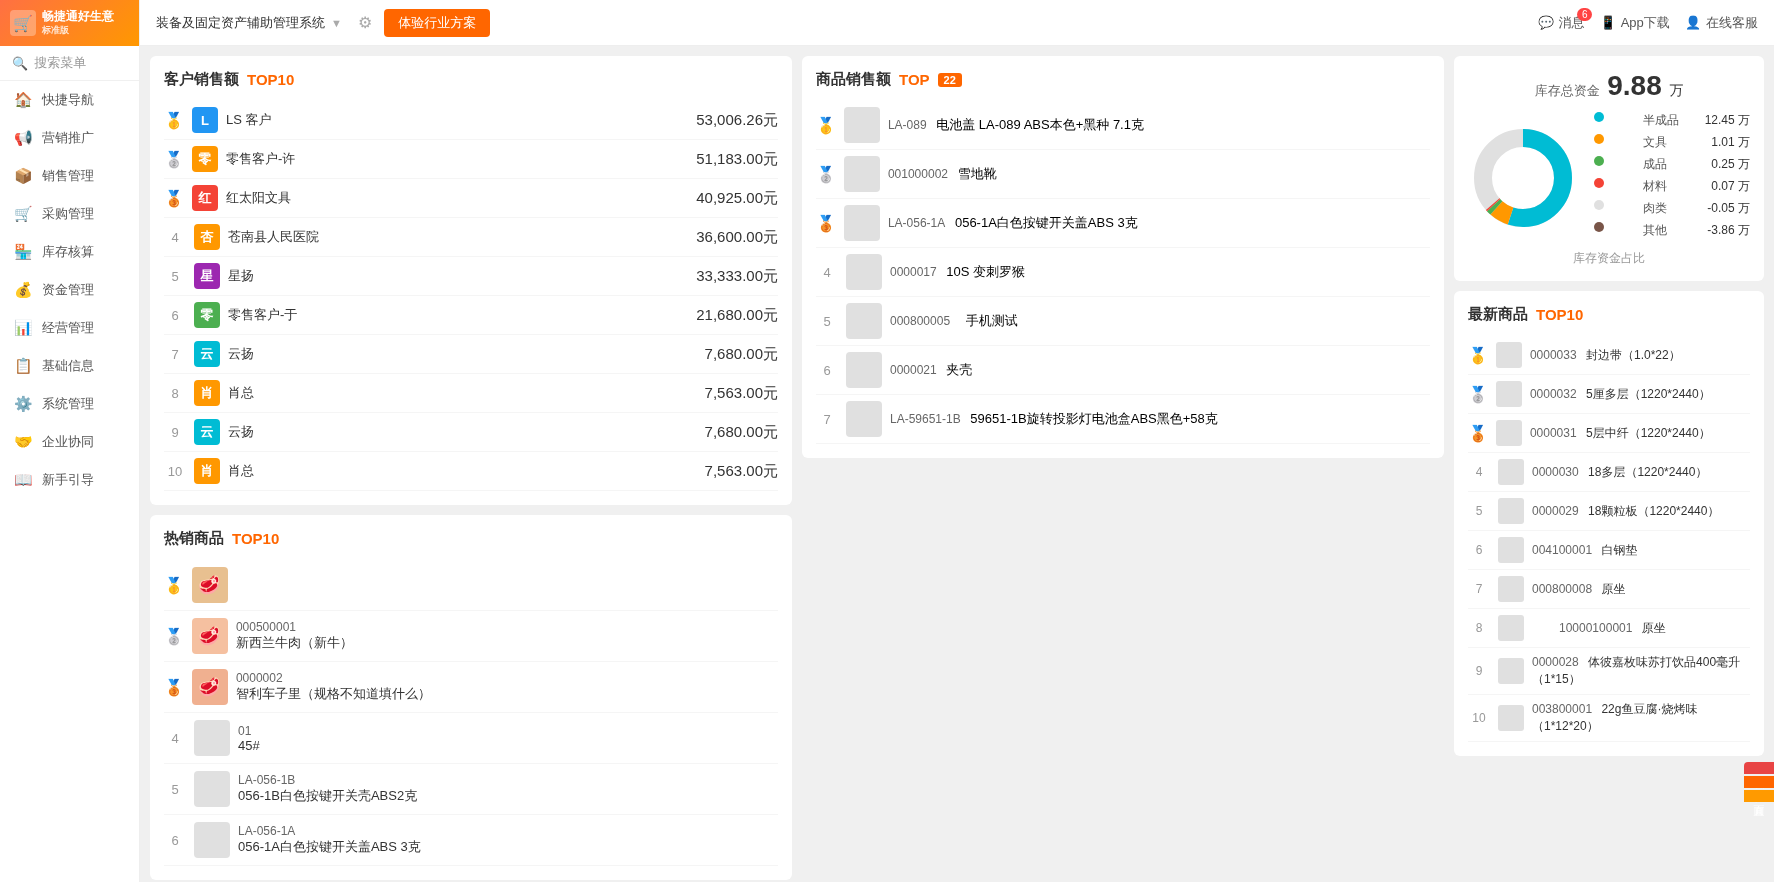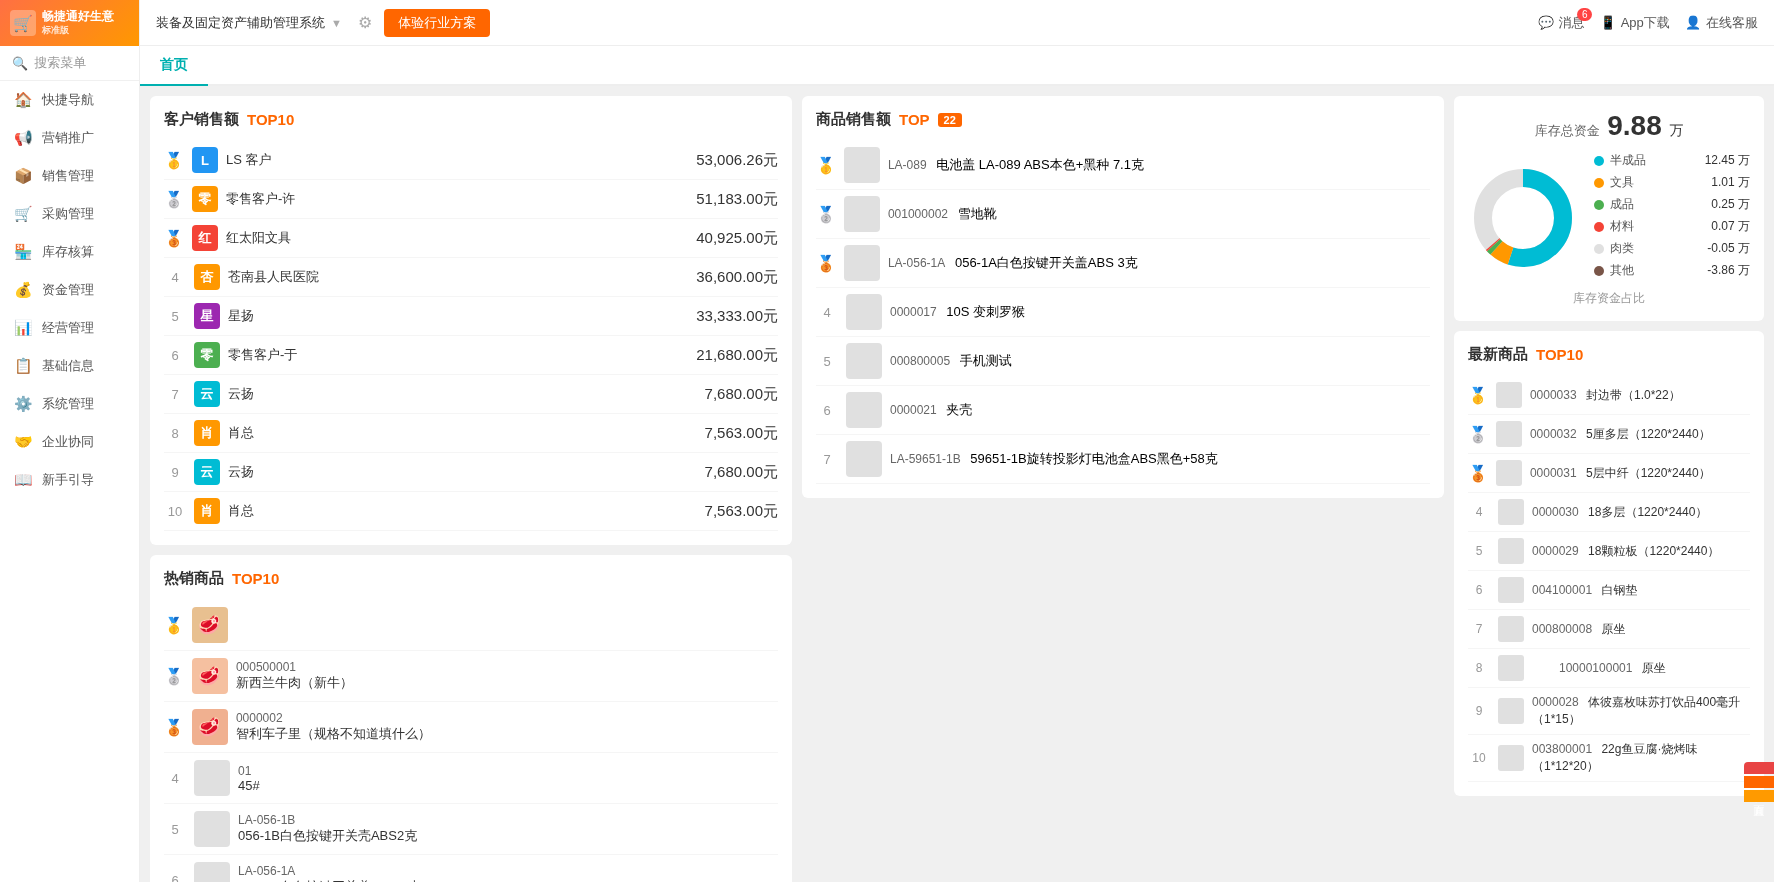--- a/index.html
+++ b/index.html
@@ -270,21 +270,21 @@
       margin-bottom: 5px;
       font-size: 12px;
       color: #555;
     }
     .legend-dot {
       width: 10px; height: 10px;
       border-radius: 50%;
       flex-shrink: 0;
       margin-right: 6px;
     }
-    .legend-label { display: flex; align-items: center; flex: 1; }
+    .legend-label { display: flex; flex: 1; gap: 33px; }
     .legend-value { color: #333; font-size: 12px; }
     .inventory-note { text-align: center; font-size: 12px; color: #999; margin-top: 6px; }
 
     
     .new-product-item {
       display: flex;
       align-items: center;
       padding: 6px 0;
       border-bottom: 1px solid #f5f5f5;
       gap: 8px;
@@ -407,23 +407,20 @@
         <span>App下载</span>
       </div>
       <div class="badge-item">
         <span>👤</span>
         <span>在线客服</span>
       </div>
     </div>
   </div>
 
   <div class="content">
-    <div class="page-tab-bar">
-      <div class="page-tab active">首页</div>
-    </div>
     <div class="content-body">
 
       <div class="left-panel">
 
         <div class="card">
           <div class="card-title">
             <span>客户销售额</span>
             <span class="highlight">TOP10</span>
           </div>
 
@@ -578,21 +575,21 @@
             <div class="product-thumb"></div>
             <div class="product-info">
               <span style="color:#666;font-size:12px;margin-right:6px;">0000017</span>
               <span>10S 变刺罗猴</span>
             </div>
           </div>
           <div class="rank-item">
             <span style="width:22px;text-align:center;font-size:13px;color:#999">5</span>
             <div class="product-thumb"></div>
             <div class="product-info">
-              <span style="color:#666;font-size:12px;margin-right:6px;">000800005</span>
+              <span style="color:#666;font-size:12px;margin-right:12px;">000800005</span>
               <span>手机测试</span>
             </div>
           </div>
           <div class="rank-item">
             <span style="width:22px;text-align:center;font-size:13px;color:#999">6</span>
             <div class="product-thumb"></div>
             <div class="product-info">
               <span style="color:#666;font-size:12px;margin-right:6px;">0000021</span>
               <span>夹壳</span>
             </div>

